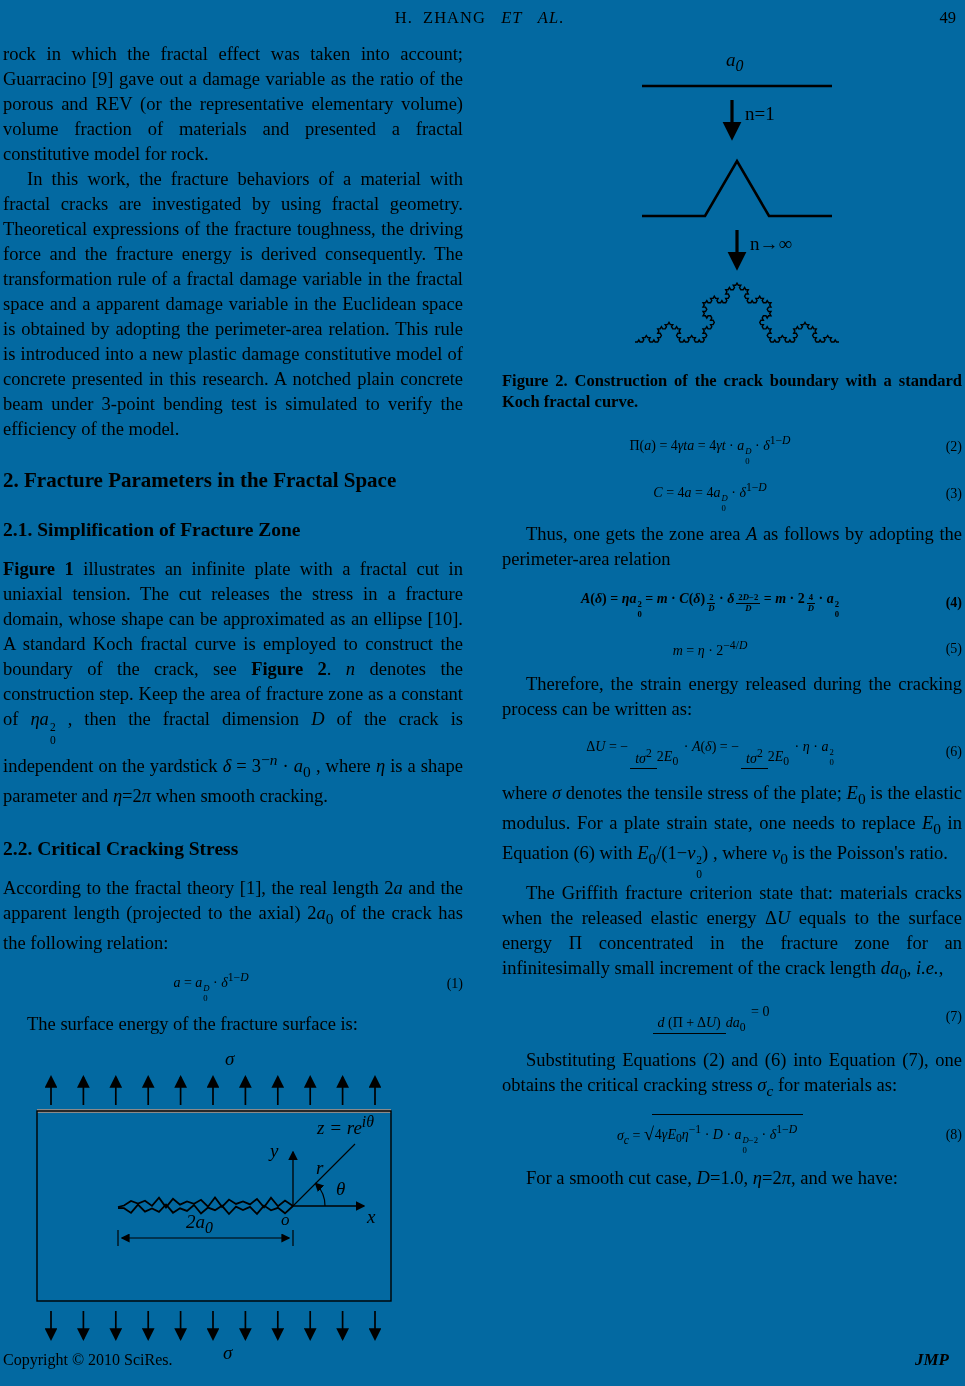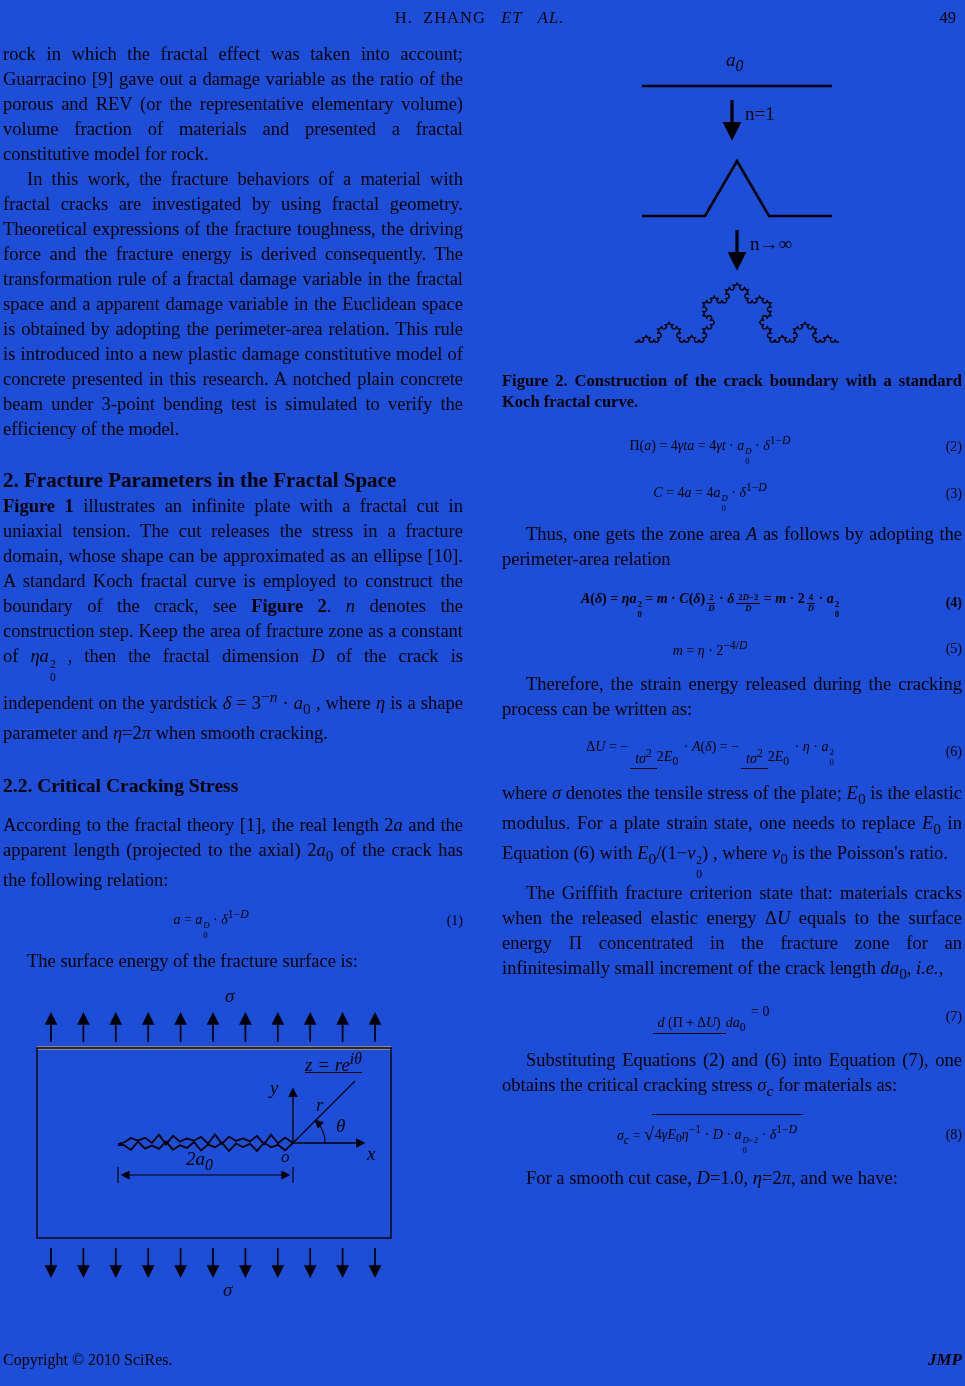--- a/index.html
+++ b/index.html
@@ -1,17 +1,17 @@
 <!DOCTYPE html>
 <html><head>
 <meta charset="utf-8">
 <style>
   html,body{margin:0;padding:0;background:#ffffff;}
   .page{position:relative;width:965px;height:1386px;box-sizing:border-box;
-        padding:8px 3px 0 3px;overflow:hidden;background:#1d4ed8;color:#000;
+        padding:8px 3px 0 3px;overflow:hidden;background:#0369a1;color:#000;
         font-family:"Liberation Serif", serif;font-size:18.5px;line-height:25px;}
   .hdr{display:flex;align-items:flex-start;font-size:16.5px;line-height:20px;margin-bottom:6px;}
   .hdr .hl{width:60px;}
   .hdr .hc{flex:1;text-align:center;letter-spacing:1px;}
   .hdr .hr{width:60px;text-align:right;padding-right:6px;}
   .cols{display:flex;gap:39px;margin-top:14px;}
   .col{width:460px;}
   p.bt{margin:0;text-align:justify;}
   p.ind{text-indent:24px;}
   .h-sec{font-weight:bold;font-size:21px;line-height:27px;margin:25px 0 0 0;}
@@ -35,21 +35,21 @@
   .sqrt{display:inline-flex;align-items:center;}
   .surd{font-size:1.3em;margin-right:-2px;}
   .rad{border-top:1.5px solid #000;padding:2px 6px 0 3px;}
   
   .figwrap{position:relative;margin:0 auto;}
   .fig1{width:420px;height:318px;margin-top:16px;}
   .fig2{width:460px;height:312px;margin-top:4px;}
   .figlab{position:absolute;font-size:19px;line-height:24px;font-style:italic;}
   .figlab.rm{font-style:normal;}
   .cap{font-weight:bold;font-size:16.5px;line-height:21px;margin-top:12px;text-align:justify;}
-  .ftr{position:absolute;left:3px;right:3px;bottom:14px;display:flex;
+  .ftr{position:absolute;left:3px;right:16px;bottom:14px;display:flex;
        justify-content:space-between;font-size:16px;}
   .ftr .jr{font-weight:bold;font-style:italic;font-size:17px;}
   svg{display:block;}
   i{font-style:italic;}
 </style>
 </head>
 <body>
 
 <div class="page">
 
@@ -59,20 +59,21 @@
     <div class="hr">49</div>
   </div>
 
   <div class="cols">
 
     <div class="col">
       <p class="bt">rock in which the fractal effect was taken into account; Guarracino [9] gave out a damage variable as the ratio of the porous and REV (or the representative elementary volume) volume fraction of materials and presented a fractal constitutive model for rock.</p>
       <p class="bt ind">In this work, the fracture behaviors of a material with fractal cracks are investigated by using fractal geometry. Theoretical expressions of the fracture toughness, the driving force and the fracture energy is derived consequently. The transformation rule of a fractal damage variable in the fractal space and a apparent damage variable in the Euclidean space is obtained by adopting the perimeter-area relation. This rule is introduced into a new plastic damage constitutive model of concrete presented in this research. A notched plain concrete beam under 3-point bending test is simulated to verify the efficiency of the model.</p>
 
       <div class="h-sec">2. Fracture Parameters in the Fractal Space</div>
+      <div class="h-sub">2.1. Simplification of Fracture Zone</div>
 
       <p class="bt"><b>Figure 1</b> illustrates an infinite plate with a fractal cut in uniaxial tension. The cut releases the stress in a fracture domain, whose shape can be approximated as an ellipse [10]. A standard Koch fractal curve is employed to construct the boundary of the crack, see <b>Figure 2</b>. <i>n</i> denotes the construction step. Keep the area of fracture zone as a constant of <i>ηa</i><span class="ss">
             <span>2</span>
             <span>0</span>
           </span> , then the fractal dimension <i>D</i> of the crack is independent on the yardstick <i>δ</i> = 3<sup>−<i>n</i></sup> · <i>a</i><sub>0</sub> , where <i>η</i> is a shape parameter and <i>η</i>=2<i>π</i> when smooth cracking.</p>
 
       <div class="h-sub" style="margin-top:27px;">2.2. Critical Cracking Stress</div>
 
       <p class="bt">According to the fractal theory [1], the real length 2<i>a</i> and the apparent length (projected to the axial) 2<i>a</i><sub>0</sub> of the crack has the following relation:</p>
 
@@ -130,21 +131,21 @@
           <line x1="182" y1="185" x2="99" y2="185" stroke="#000" stroke-width="1.2" marker-end="url(#ah)"></line>
           <line x1="182" y1="185" x2="266" y2="185" stroke="#000" stroke-width="1.2" marker-end="url(#ah)"></line>
         </svg>
         <span class="figlab" style="left:202px;top:-6px;">σ</span>
         <span class="figlab" style="left:200px;top:288px;">σ</span>
         <span class="figlab" style="left:247px;top:86px;">y</span>
         <span class="figlab" style="left:344px;top:152px;">x</span>
         <span class="figlab" style="left:258px;top:155px;font-size:17px;">o</span>
         <span class="figlab" style="left:293px;top:103px;">r</span>
         <span class="figlab" style="left:313px;top:124px;">θ</span>
-        <span class="figlab" style="left:282px;top:57px;text-decoration:underline;">z = re<sup>iθ</sup></span>
+        <span class="figlab" style="left:294px;top:57px;">z = re<sup>iθ</sup></span>
         <span class="figlab" style="left:163px;top:157px;">2a<sub>0</sub></span>
       </div>
 
     </div>
 
     <div class="col">
 
       <div class="figwrap fig2">
         <svg id="fig2-svg" width="460" height="312" viewBox="0 0 460 312">
           <defs>

